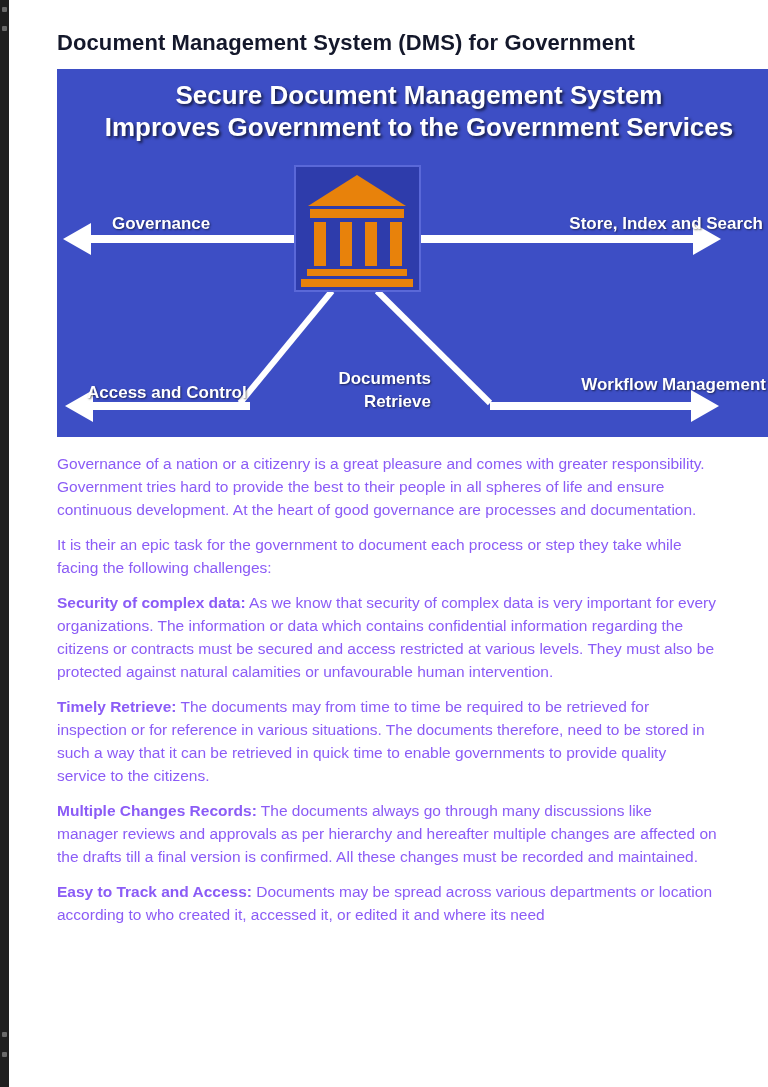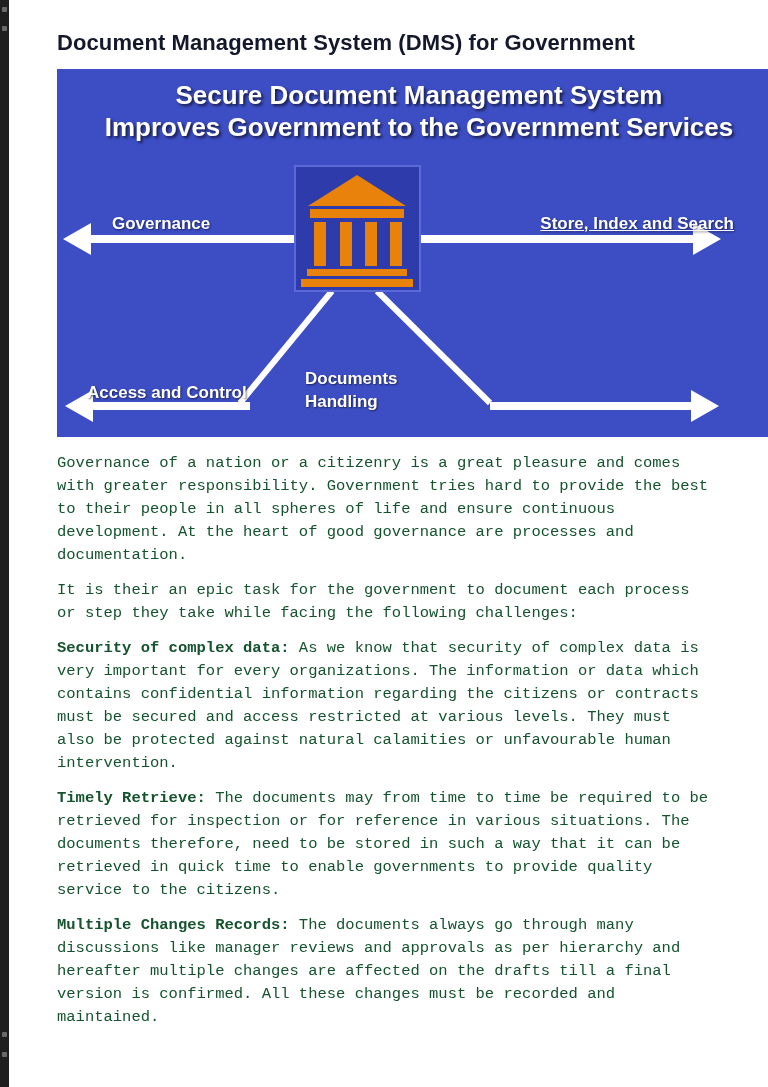--- a/index.html
+++ b/index.html
@@ -60,29 +60,28 @@
   }
   .dlabel {
     position: absolute;
     color: #ffffff;
     font-size: 17px;
     font-weight: bold;
     text-shadow: 1px 1px 2px rgba(0,0,0,0.55);
     white-space: nowrap;
     z-index: 2;
   }
-  .dlabel.center { text-align: left; white-space: normal; line-height: 23px; }
+  .dlabel.center { text-align: right; white-space: normal; line-height: 23px; }
   
   .body-text { margin-top: 15px; width: 660px; }
   .para {
     font-size: 15.5px;
     line-height: 23px;
-    color: #14532d;
+    color: #8b5cf6;
     margin-bottom: 12px;
-    font-family: Liberation Mono, monospace;
   }
   .para .lead { font-weight: bold; }
 </style>
 </head>
 <body>
 
 <div class="edge-strip">
   <span class="mark" style="top:7px"></span>
   <span class="mark" style="top:26px"></span>
   <span class="mark" style="top:1032px"></span>
@@ -134,37 +133,39 @@
       </g>
     </svg>
 
     <div class="diagram-heading">
       <div>Secure Document Management System</div>
       <div>Improves Government to the Government Services</div>
     </div>
 
     <div class="dlabel" style="left:55px; top:145px;">Governance</div>
 
-    <div class="dlabel" style="right:47px; top:145px;text-decoration:underline;">Store, Index and Search</div>
+    <div class="dlabel" style="right:18px; top:145px;">Store, Index and Search</div>
 
     <div class="dlabel" style="left:30px; top:314px;">Access and Control</div>
 
     <div class="dlabel center" style="left:248px; top:298px; width:126px;">
       <div>Documents</div>
-      <div>Handling</div>
+      <div>Retrieve</div>
     </div>
 
+    <div class="dlabel" style="right:15px; top:306px;">Workflow Management</div>
   </div>
 
   <div class="body-text">
     <p class="para"><span>Governance of a nation or a citizenry is a great pleasure and comes with greater responsibility. Government tries hard to provide the best to their people in all spheres of life and ensure continuous development. At the heart of good governance are processes and documentation.</span></p>
 
     <p class="para"><span>It is their an epic task for the government to document each process or step they take while facing the following challenges:</span></p>
 
     <p class="para"><b class="lead">Security of complex data:</b><span> As we know that security of complex data is very important for every organizations. The information or data which contains confidential information regarding the citizens or contracts must be secured and access restricted at various levels. They must also be protected against natural calamities or unfavourable human intervention.</span></p>
 
     <p class="para"><b class="lead">Timely Retrieve:</b><span> The documents may from time to time be required to be retrieved for inspection or for reference in various situations. The documents therefore, need to be stored in such a way that it can be retrieved in quick time to enable governments to provide quality service to the citizens.</span></p>
 
     <p class="para"><b class="lead">Multiple Changes Records:</b><span> The documents always go through many discussions like manager reviews and approvals as per hierarchy and hereafter multiple changes are affected on the drafts till a final version is confirmed. All these changes must be recorded and maintained.</span></p>
 
+    <p class="para"><b class="lead">Easy to Track and Access:</b><span> Documents may be spread across various departments or location according to who created it, accessed it, or edited it and where its need</span></p>
   </div>
 
 </div>
 
 </body></html>

